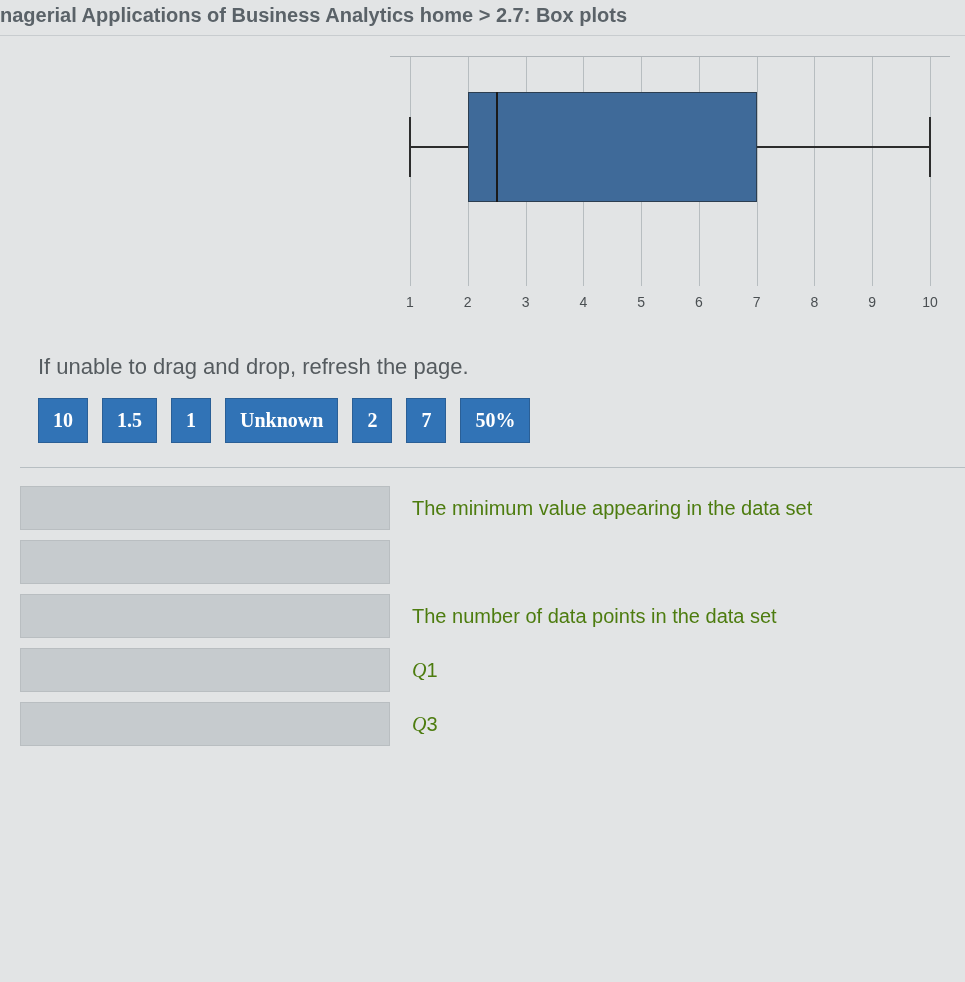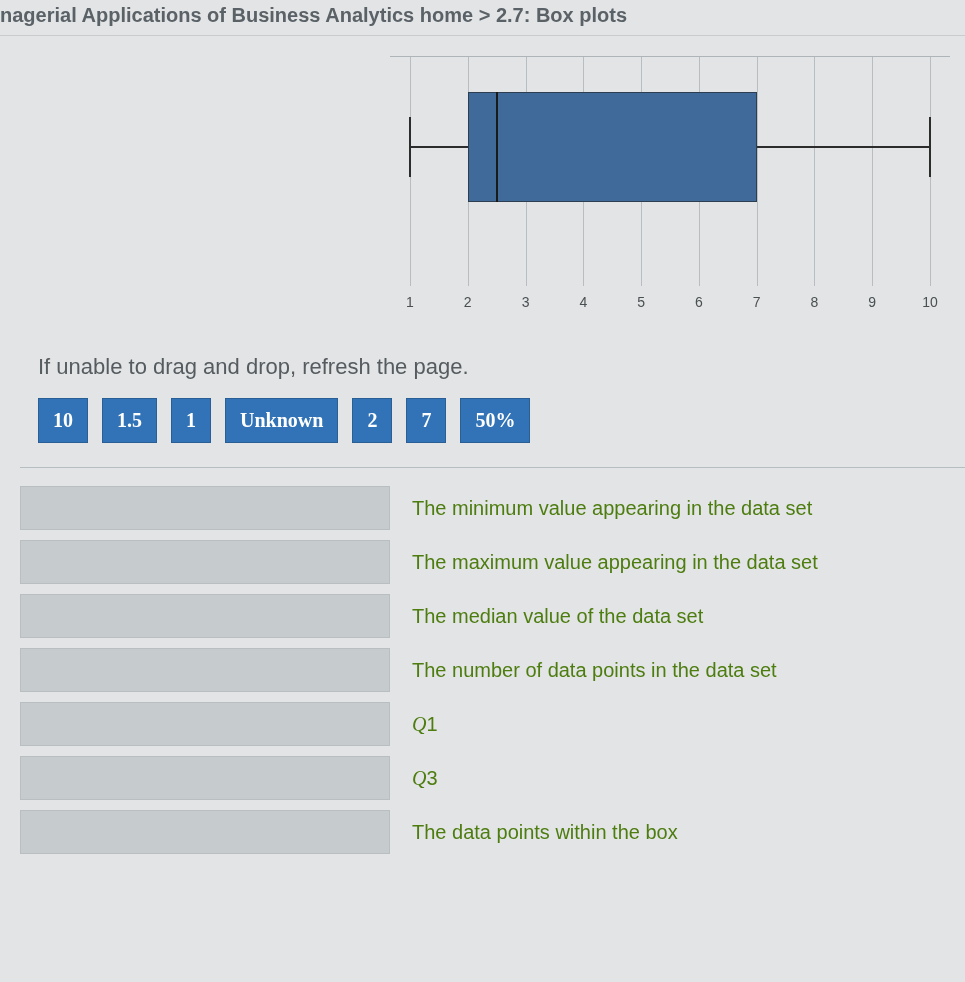--- a/index.html
+++ b/index.html
@@ -166,37 +166,28 @@
 
   <hr class="sep">
 
   <div id="rows">
       <div class="match-row">
         <div class="drop-zone"></div>
         <div class="desc">The minimum value appearing in the data set</div>
       </div>
       <div class="match-row">
         <div class="drop-zone"></div>
-        <div class="desc">The maximum value appearing in the data set</div>
-      </div>
-      <div class="match-row">
-        <div class="drop-zone"></div>
-        <div class="desc">The median value of the data set</div>
       </div>
       <div class="match-row">
         <div class="drop-zone"></div>
         <div class="desc">The number of data points in the data set</div>
       </div>
       <div class="match-row">
         <div class="drop-zone"></div>
         <div class="desc"><span class="mathit">Q</span>1</div>
       </div>
       <div class="match-row">
         <div class="drop-zone"></div>
         <div class="desc"><span class="mathit">Q</span>3</div>
       </div>
-      <div class="match-row">
-        <div class="drop-zone"></div>
-        <div class="desc">The data points within the box</div>
-      </div>
     </div>
 
 </div>
 
 </body></html>

